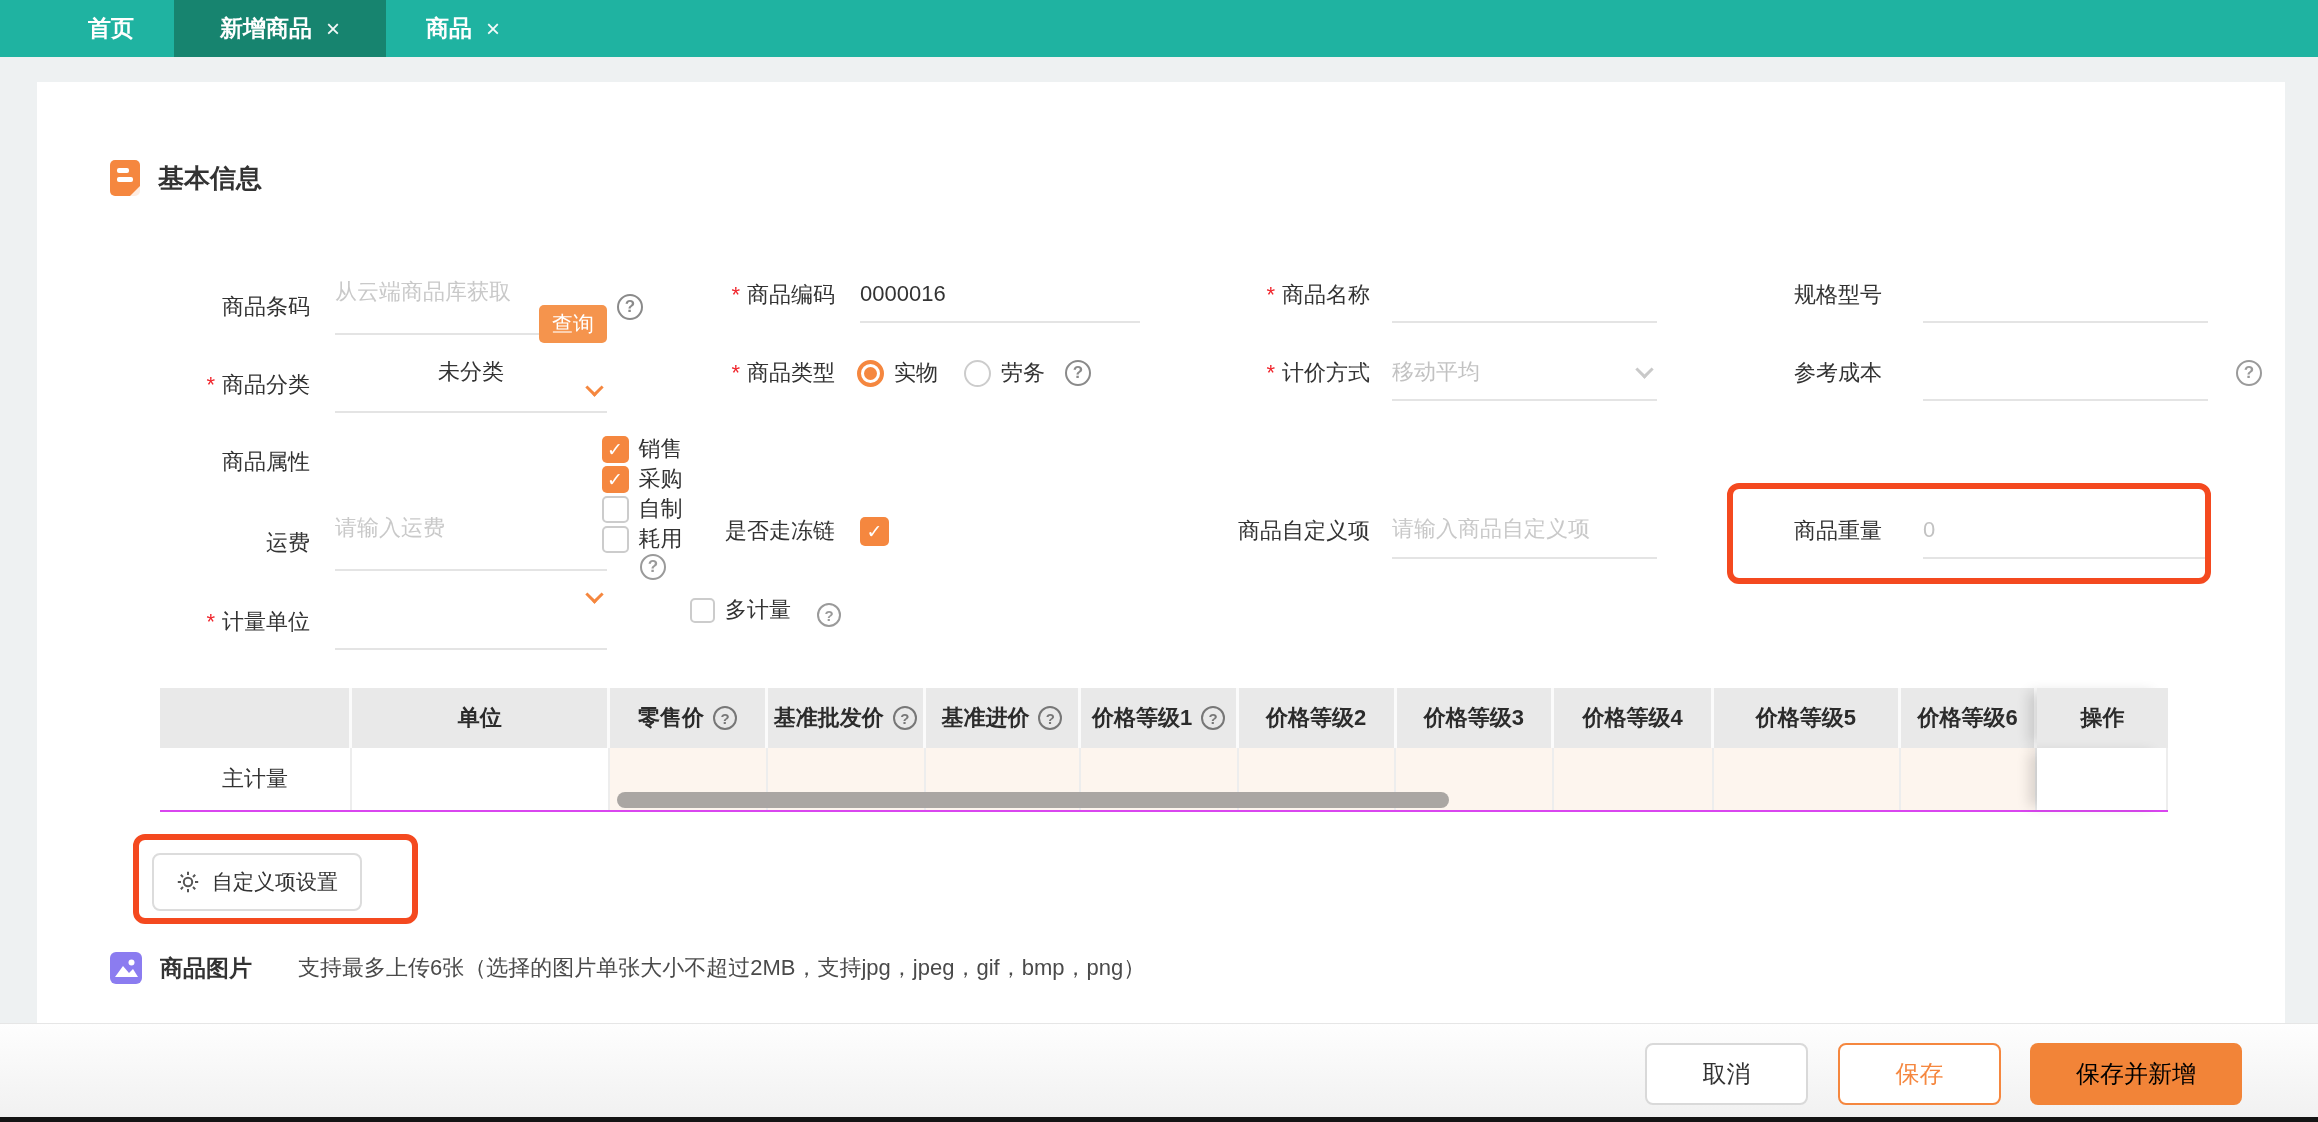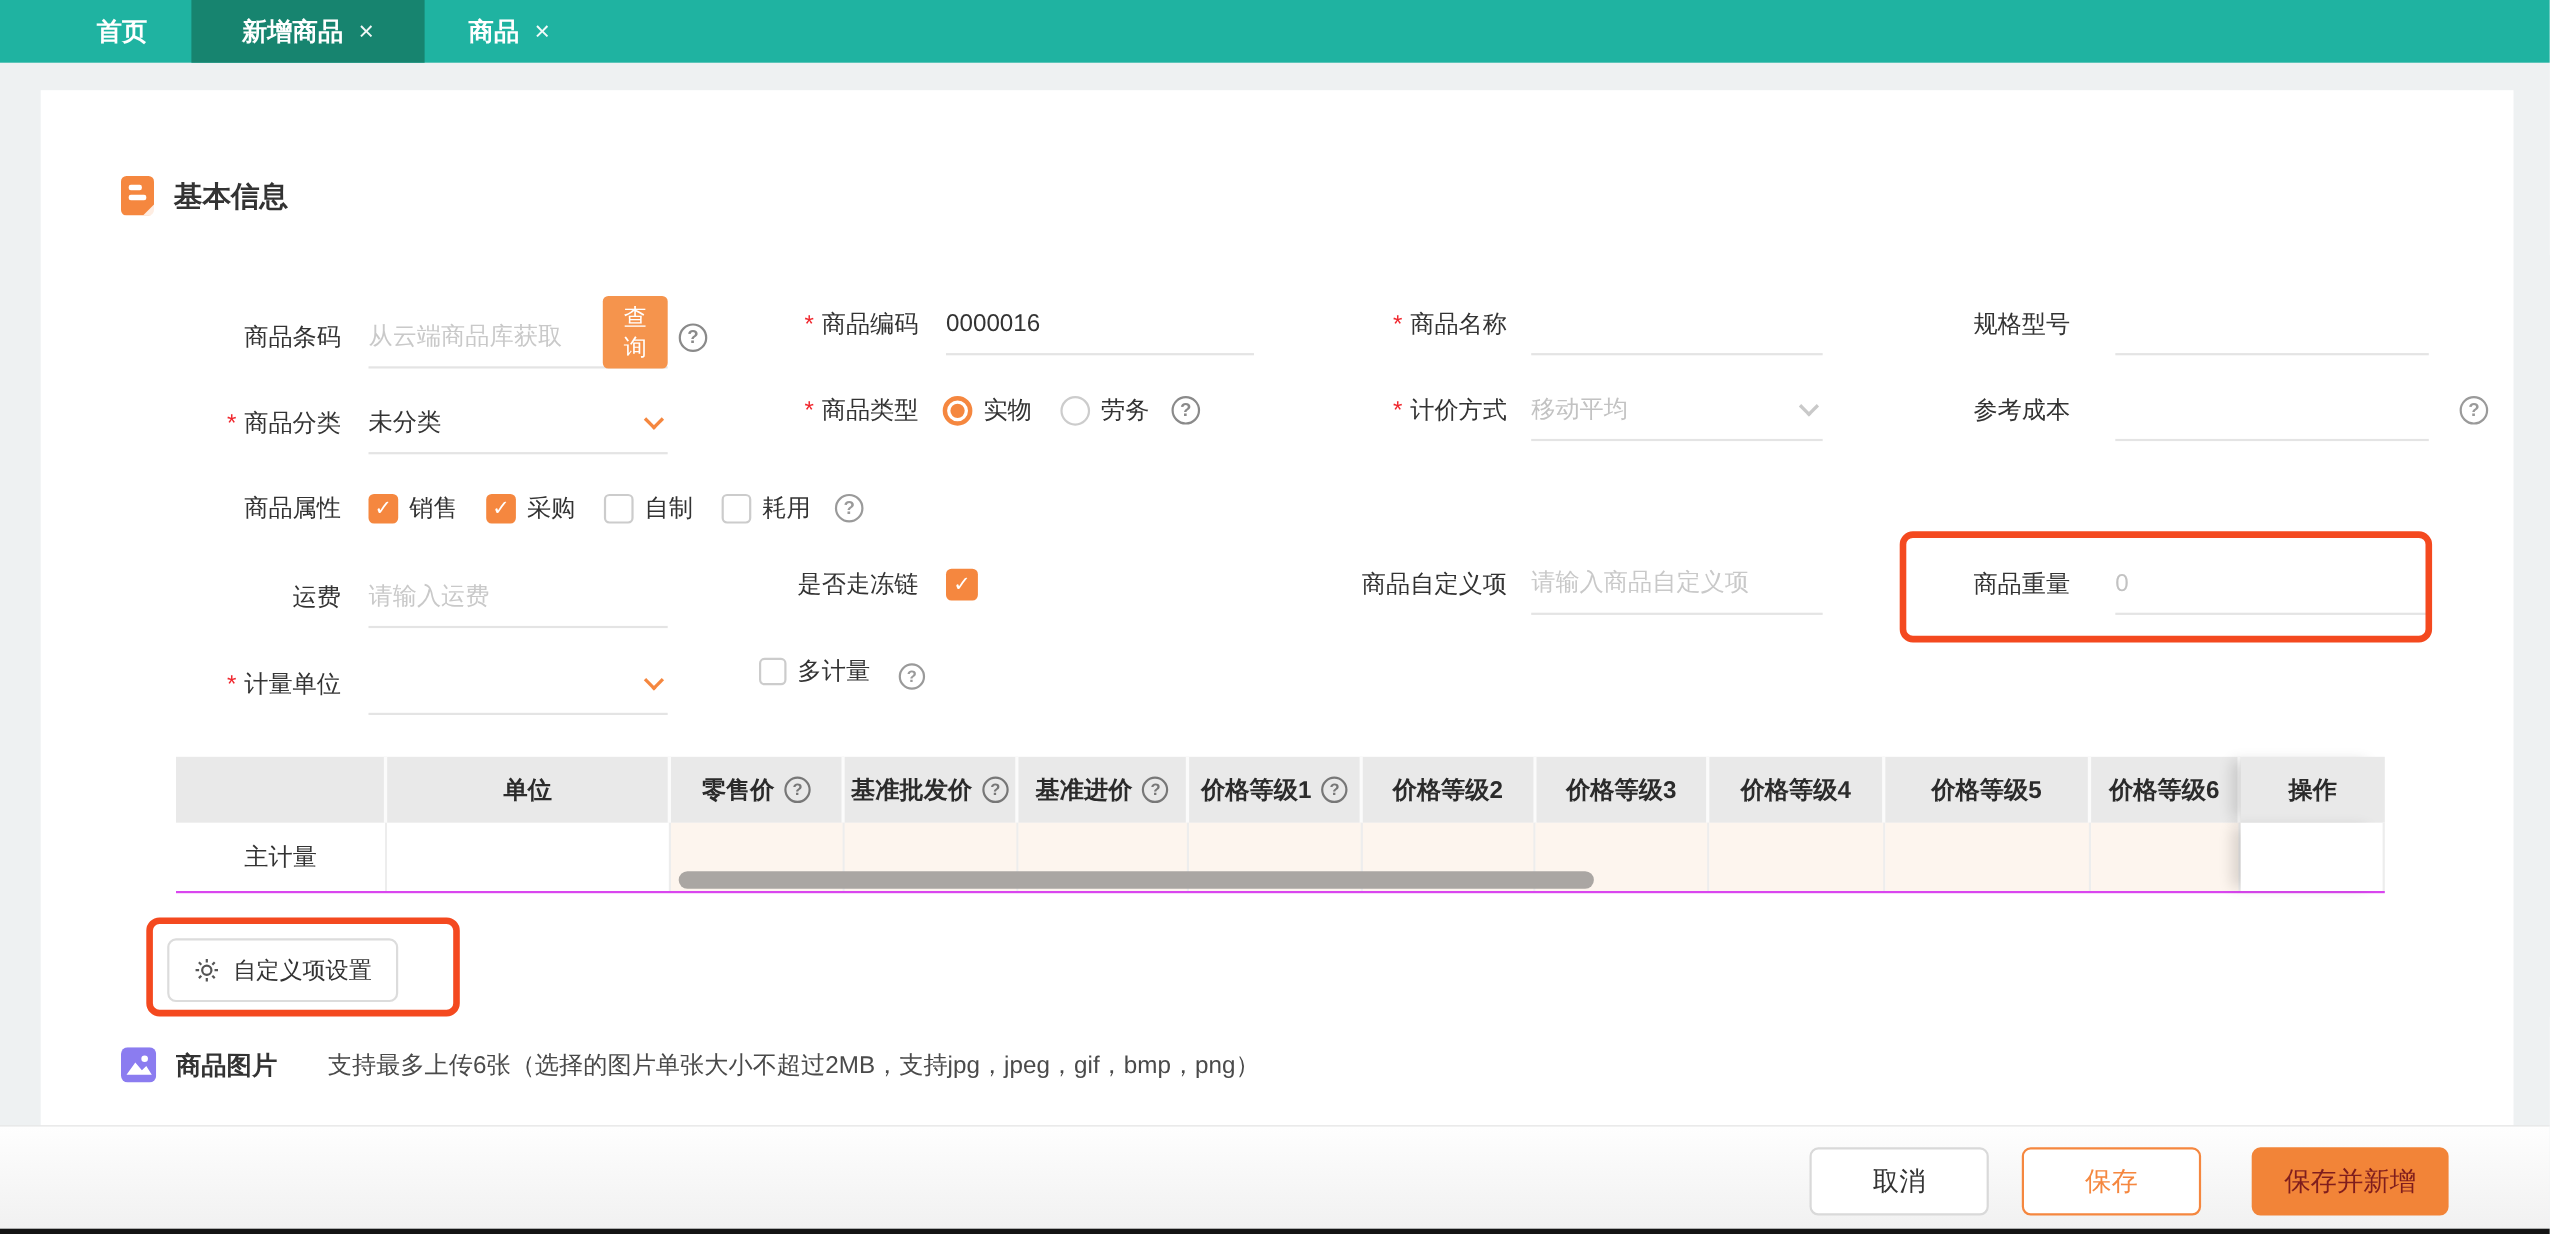--- a/index.html
+++ b/index.html
@@ -18,21 +18,21 @@
   .card { position:absolute; left:37px; top:82px; width:2248px; height:941px; background:#fff; }
   .sec-head { position:absolute; left:73px; top:78px; display:flex; align-items:center; gap:18px; }
   .sec-title { font-size:26px; font-weight:bold; color:#333; }
   
   .frow { position:absolute; left:73px; width:2140px; height:56px; }
   .fld { position:absolute; top:0; height:56px; display:flex; }
   .lbl { display:flex; align-items:center; justify-content:flex-end; gap:7px; font-size:22px; color:#333; white-space:nowrap; }
   .req { color:#f0262d; font-style:normal; font-size:22px; }
   .ctl { position:relative; display:flex; align-items:center; height:56px; border-bottom:2px solid #e4e4e4; }
   .ctl.noline { border-bottom:none; }
-  .p1 { left:0;margin-top:12px; }     .p1 .lbl { width:200px; } .p1 .ctl { width:272px; margin-left:25px; }
+  .p1 { left:0;margin-top:12px; }     .p1 .lbl { width:200px; } .p1 .ctl { width:272px; margin-left:25px;flex-direction:column; }
   .p2 { left:510px; } .p2 .lbl { width:215px; } .p2 .ctl { width:280px; margin-left:25px; }
   .p3 { left:1085px; }.p3 .lbl { width:175px; } .p3 .ctl { width:265px; margin-left:22px;font-family:Liberation Mono, monospace; }
   .p4 { left:1592px;gap:16px; }.p4 .lbl { width:180px; } .p4 .ctl { width:285px; margin-left:25px; }
   input.tin { width:100%; border:none; outline:none; background:transparent; font-size:22px; color:#333; font-family:inherit; }
   input.tin::placeholder { color:#c9c9c9; }
   input.tin.dim { color:#c2c2c2; }
   .selval { font-size:22px; color:#333; } .selval.dim { color:#c2c2c2; }
   .chev { width:13px; height:13px; border-right:3px solid #f5873f; border-bottom:3px solid #f5873f; transform:rotate(45deg); margin-left:auto; margin-right:6px; margin-top:-6px; }
   .chev.gray { border-color:#c9c9c9; }
   .qbtn { margin-left:auto; margin-bottom:8px; background:#f5944d; color:#fff; border:none; font-size:21px; font-family:inherit; padding:5px 13px; border-radius:5px; cursor:pointer; }
@@ -70,21 +70,21 @@
   .custbtn { position:absolute; left:115px; top:771px; height:58px; padding:0 22px; background:#fff; border:2px solid #dcdcdc; border-radius:8px; display:flex; align-items:center; gap:12px; font-size:21px; color:#333; font-family:inherit; cursor:pointer; }
   
   .img-sec { position:absolute; left:73px; top:870px; display:flex; align-items:center; gap:18px; }
   .img-title { font-size:23px; font-weight:bold; color:#333; }
   .img-hint { font-size:22px; color:#4a4a4a; margin-left:28px; }
   
   .footer { position:absolute; top:1023px; left:0; width:2318px; height:94px; background:linear-gradient(#fefefe,#f1f1f1); border-top:1px solid #e6e6e6; }
   .fbtn { position:absolute; top:19px; height:62px; border-radius:8px; font-size:24px; font-family:inherit; cursor:pointer; display:flex; align-items:center; justify-content:center; }
   .btn-cancel { left:1645px; width:163px; background:#fff; border:2px solid #d9d9d9; color:#333; }
   .btn-save { left:1838px; width:163px; background:#fff; border:2px solid #f5873f; color:#f5873f; }
-  .btn-savenew { left:2030px; width:179px; background:#f28438; border:none; color:#7f1d1d;margin-left:17px; }
+  .btn-savenew { left:2030px; width:212px; background:#f28438; border:none; color:#000000; }
   .strip { position:absolute; top:1117px; left:0; width:2318px; height:5px; background:#141414; }
 </style>
 </head>
 <body>
 
 <div class="tabbar">
   <div class="tab">
     <span>首页</span>
   </div>
   <div class="tab active">

